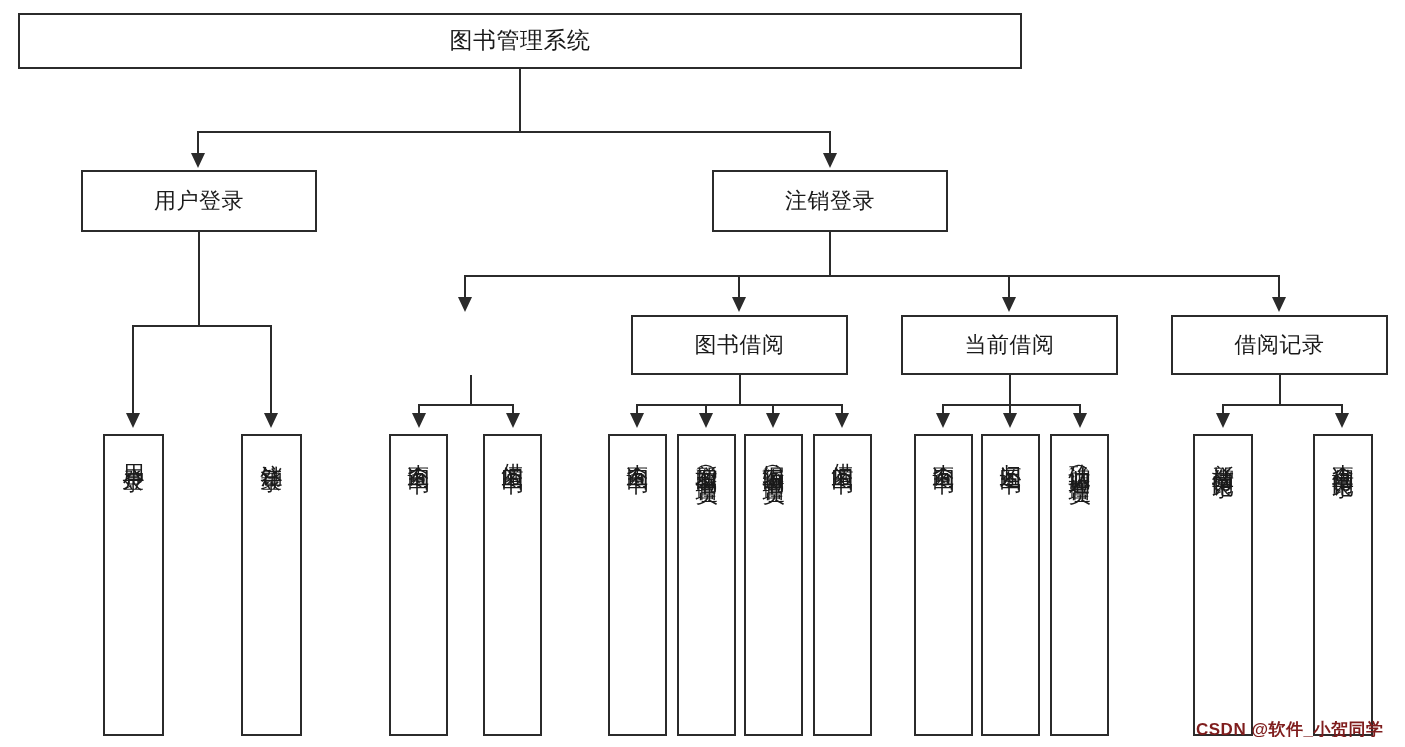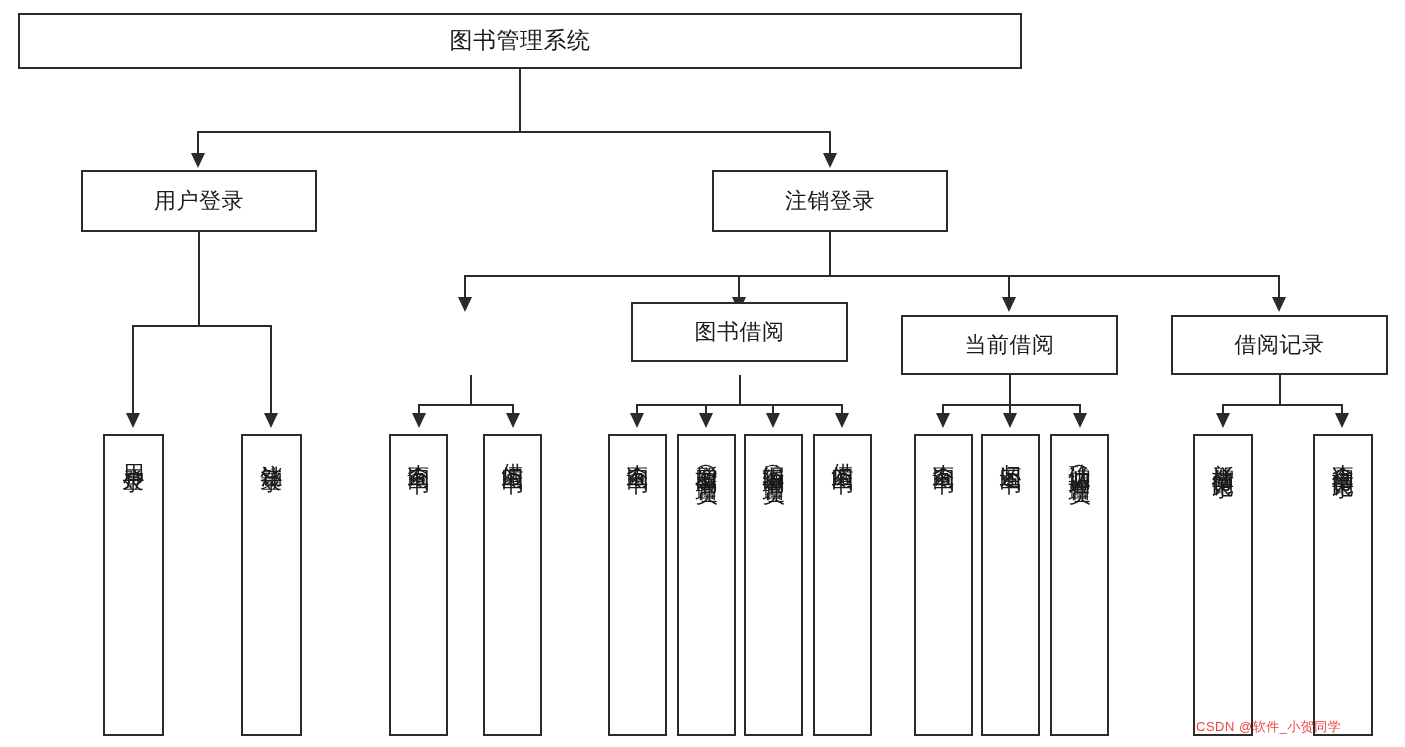--- a/index.html
+++ b/index.html
@@ -63,24 +63,25 @@
     position: absolute;
     width: 0;
     height: 0;
     border-left: 7px solid transparent;
     border-right: 7px solid transparent;
     border-top: 15px solid #2b2b2b;
   }
   
   #watermark {
     position: absolute;
-    font-size: 13px;
-    color: #ef4444;
+    font-size: 17px;
+    color: #7f1d1d;
     white-space: nowrap;
     letter-spacing: 0.5px;
+    font-weight: bold;
   }
 </style>
 </head>
 <body>
 
 <div id="canvas">
 
   <div class="node root" style="left:18px; top:13px; width:1004px; height:56px;">
     <span class="label">图书管理系统</span>
   </div>
@@ -113,21 +114,21 @@
   <div class="hline" style="left:464px; top:275px; width:816px; height:2px;"></div>
   <div class="vline" style="left:464px; top:275px; width:2px; height:24px;"></div>
   <div class="arrow" style="left:458px; top:297px;"></div>
   <div class="vline" style="left:738px; top:275px; width:2px; height:24px;"></div>
   <div class="arrow" style="left:732px; top:297px;"></div>
   <div class="vline" style="left:1008px; top:275px; width:2px; height:24px;"></div>
   <div class="arrow" style="left:1002px; top:297px;"></div>
   <div class="vline" style="left:1278px; top:275px; width:2px; height:24px;"></div>
   <div class="arrow" style="left:1272px; top:297px;"></div>
 
-  <div class="node branch" style="left:631px; top:302px; width:217px; height:60px;">
+  <div class="node branch" style="left:631px; top:315px; width:217px; height:60px;">
     <span class="label">图书借阅</span>
   </div>
   <div class="node branch" style="left:1171px; top:315px; width:217px; height:60px;">
     <span class="label">借阅记录</span>
   </div>
   <div class="node branch" style="left:901px; top:315px; width:217px; height:60px;">
     <span class="label">当前借阅</span>
   </div>
 
   <div class="vline" style="left:470px; top:375px; width:2px; height:30px;"></div>

